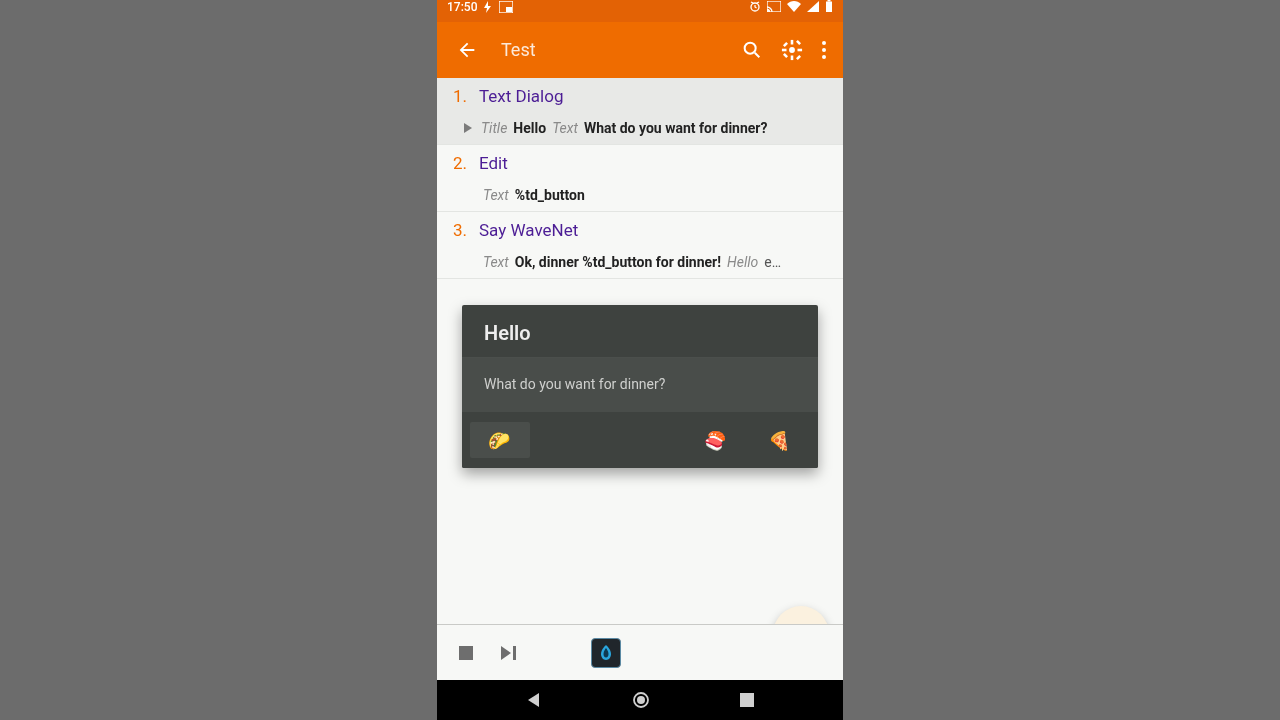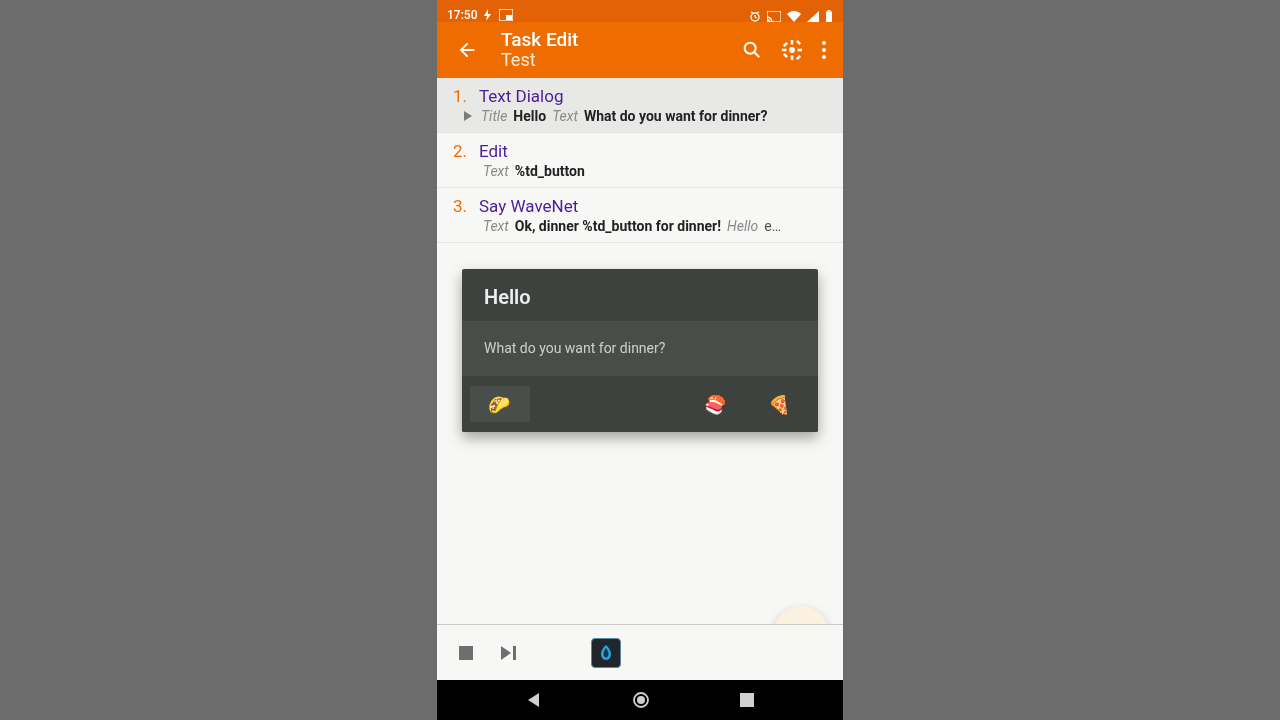--- a/index.html
+++ b/index.html
@@ -5,21 +5,21 @@
   * { box-sizing: border-box; margin: 0; padding: 0; }
   html, body { width: 1280px; height: 720px; overflow: hidden; font-family: Roboto, -apple-system, Helvetica, Arial, sans-serif; }
   body { background: #6c6c6c; display: flex; justify-content: center; align-items: flex-start; }
   .phone {
     width: 406px; height: 720px; background: #f7f8f6;
     position: relative; overflow: hidden;
   }
   
   .statusbar {
     height: 22px; background: #e36205; color: #fff;
-    display: flex; align-items: flex-end; justify-content: space-between;
+    display: flex; align-items: flex-start; justify-content: space-between;
     padding: 0 10px; font-size: 12px; font-weight: 500;
   }
   .status-left, .status-right { display: flex; align-items: center; gap: 6px; }
   .s-icon { display: inline-flex; align-items: center; }
   
   .appbar {
     height: 56px; background: #ef6c00; color: #fff;
     display: flex; align-items: center; padding: 0 8px;
   }
   .appbar .back { width: 44px; display: flex; justify-content: center; }
@@ -31,21 +31,21 @@
   
   .actions-list { background: #f7f8f6; }
   .action {
     border-bottom: 1px solid #e3e5e2; padding: 8px 16px 8px 16px;
   }
   .action .row1 { display: flex; align-items: baseline; gap: 12px; }
   .action .num { color: #ef6c00; font-size: 17px; width: 14px; text-align: right; }
   .action .name { font-size: 17px; color: #4c1d95; }
   .action .row2 {
     display: flex; align-items: center; gap: 6px;
-    margin-left: 8px; margin-top: 2px; font-size: 14px; color: #444;
+    margin-left: 8px; margin-top: 14px; font-size: 14px; color: #444;
     white-space: nowrap; overflow: hidden; text-overflow: ellipsis;
   }
   .action .play { width: 14px; display: inline-flex; justify-content: center; }
   .label-muted { color: #8a8a8a; font-style: italic; }
   .val-bold { font-weight: 700; color: #222; }
   .action.selected { background: #e8e9e7; }
 
   
   .dialog {
     margin: 26px 25px 0 25px;
@@ -150,21 +150,20 @@
     </div>
   </div>
 
   <div class="appbar">
     <div class="back">
       <svg width="22" height="22" viewBox="0 0 24 24">
           <path fill="#fff" d="M20 11H7.8l5.6-5.6L12 4l-8 8 8 8 1.4-1.4L7.8 13H20z"></path>
         </svg>
     </div>
     <div class="titles">
-      <div class="page-title">Task Edit</div>
       <div class="page-subtitle">Test</div>
     </div>
     <div class="actions">
       <span>
         <svg width="22" height="22" viewBox="0 0 24 24">
             <circle cx="10" cy="10" r="6" fill="none" stroke="#fff" stroke-width="2.2"></circle>
             <path d="M15 15l5 5" stroke="#fff" stroke-width="2.2"></path>
           </svg>
       </span>
       <span>

